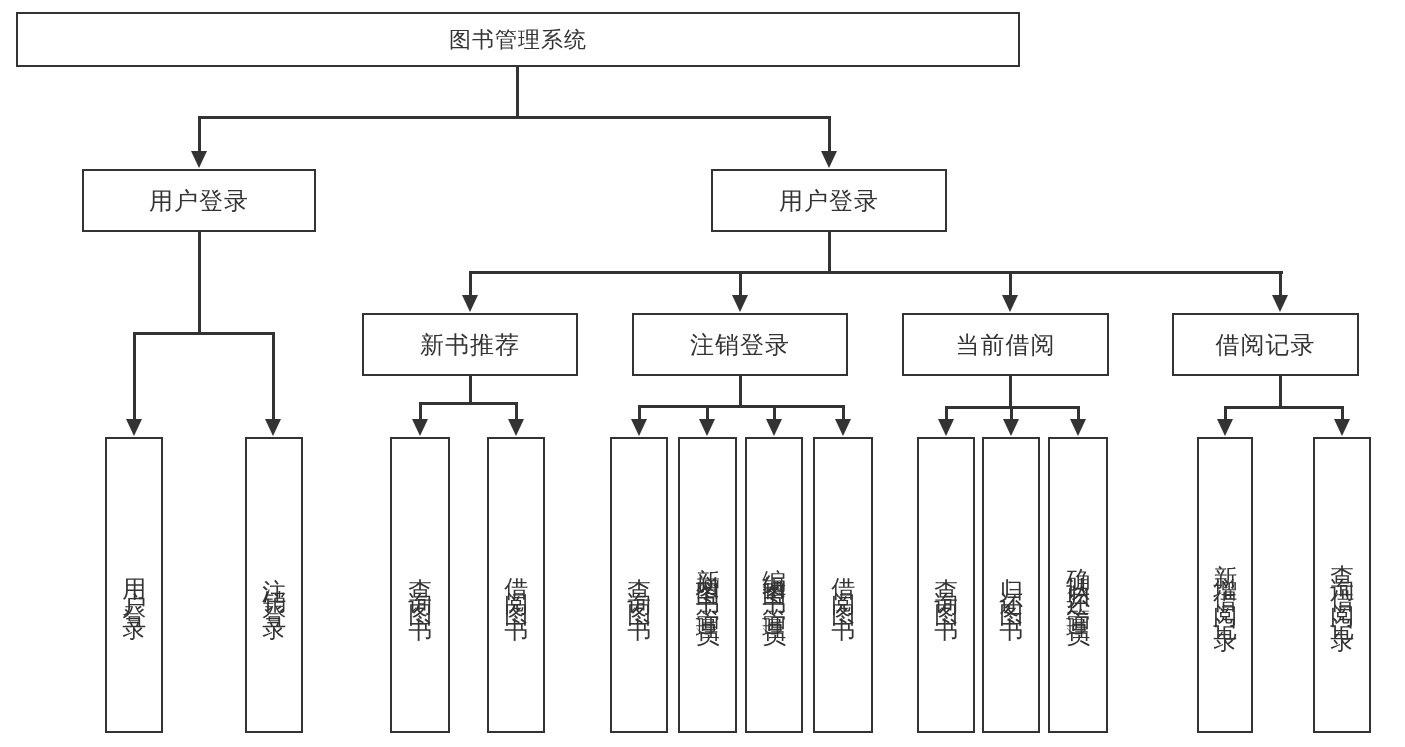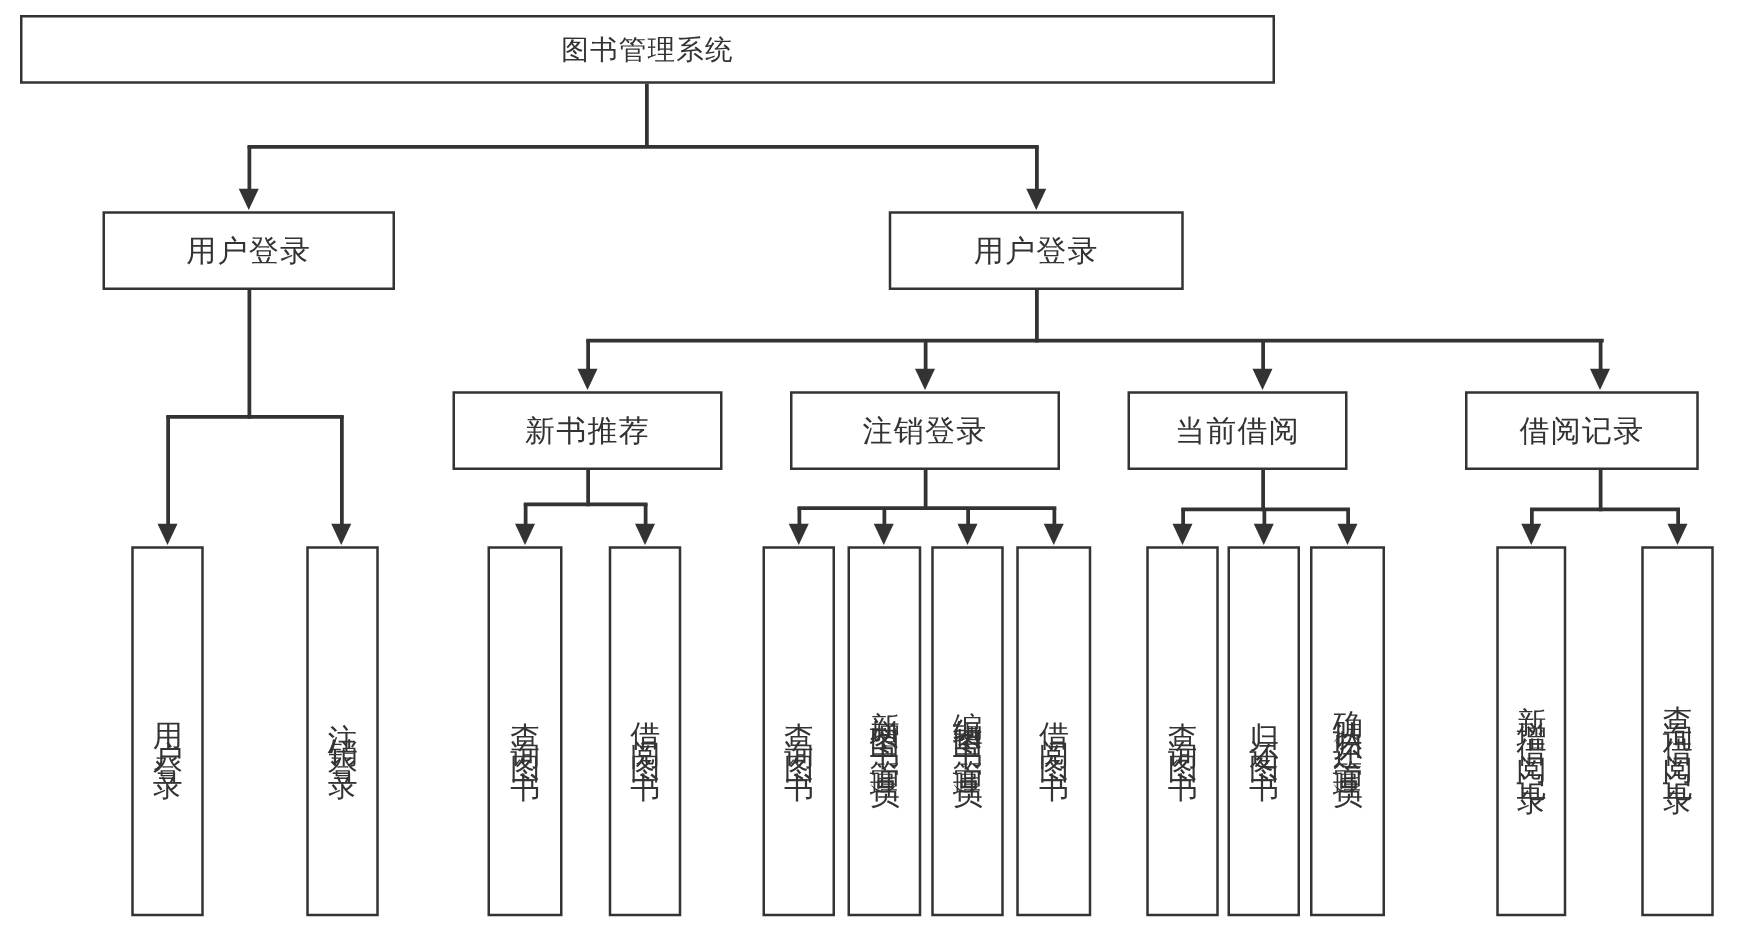--- a/index.html
+++ b/index.html
@@ -81,21 +81,21 @@
   <div class="arrow" style="left:1002px; top:295px;"></div>
   <div class="vline" style="left:1278.5px; top:272px; height:25px;"></div>
   <div class="arrow" style="left:1272px; top:295px;"></div>
 
   <div class="hbox" style="left:362px; top:313px; width:216px; height:63px;">
     <span>新书推荐</span>
   </div>
   <div class="hbox" style="left:632px; top:313px; width:216px; height:63px;">
     <span>注销登录</span>
   </div>
-  <div class="hbox" style="left:902px; top:313px; width:176px; height:63px;">
+  <div class="hbox" style="left:902px; top:313px; width:207px; height:63px;">
     <span>当前借阅</span>
   </div>
   <div class="hbox" style="left:1172px; top:313px; width:187px; height:63px;">
     <span>借阅记录</span>
   </div>
 
   <div class="vline" style="left:468.5px; top:376px; height:29px;"></div>
   <div class="hline" style="left:418.5px; top:402px; width:99px;"></div>
   <div class="vline" style="left:418.5px; top:403px; height:18px;"></div>
   <div class="arrow" style="left:412px; top:419px;"></div>

